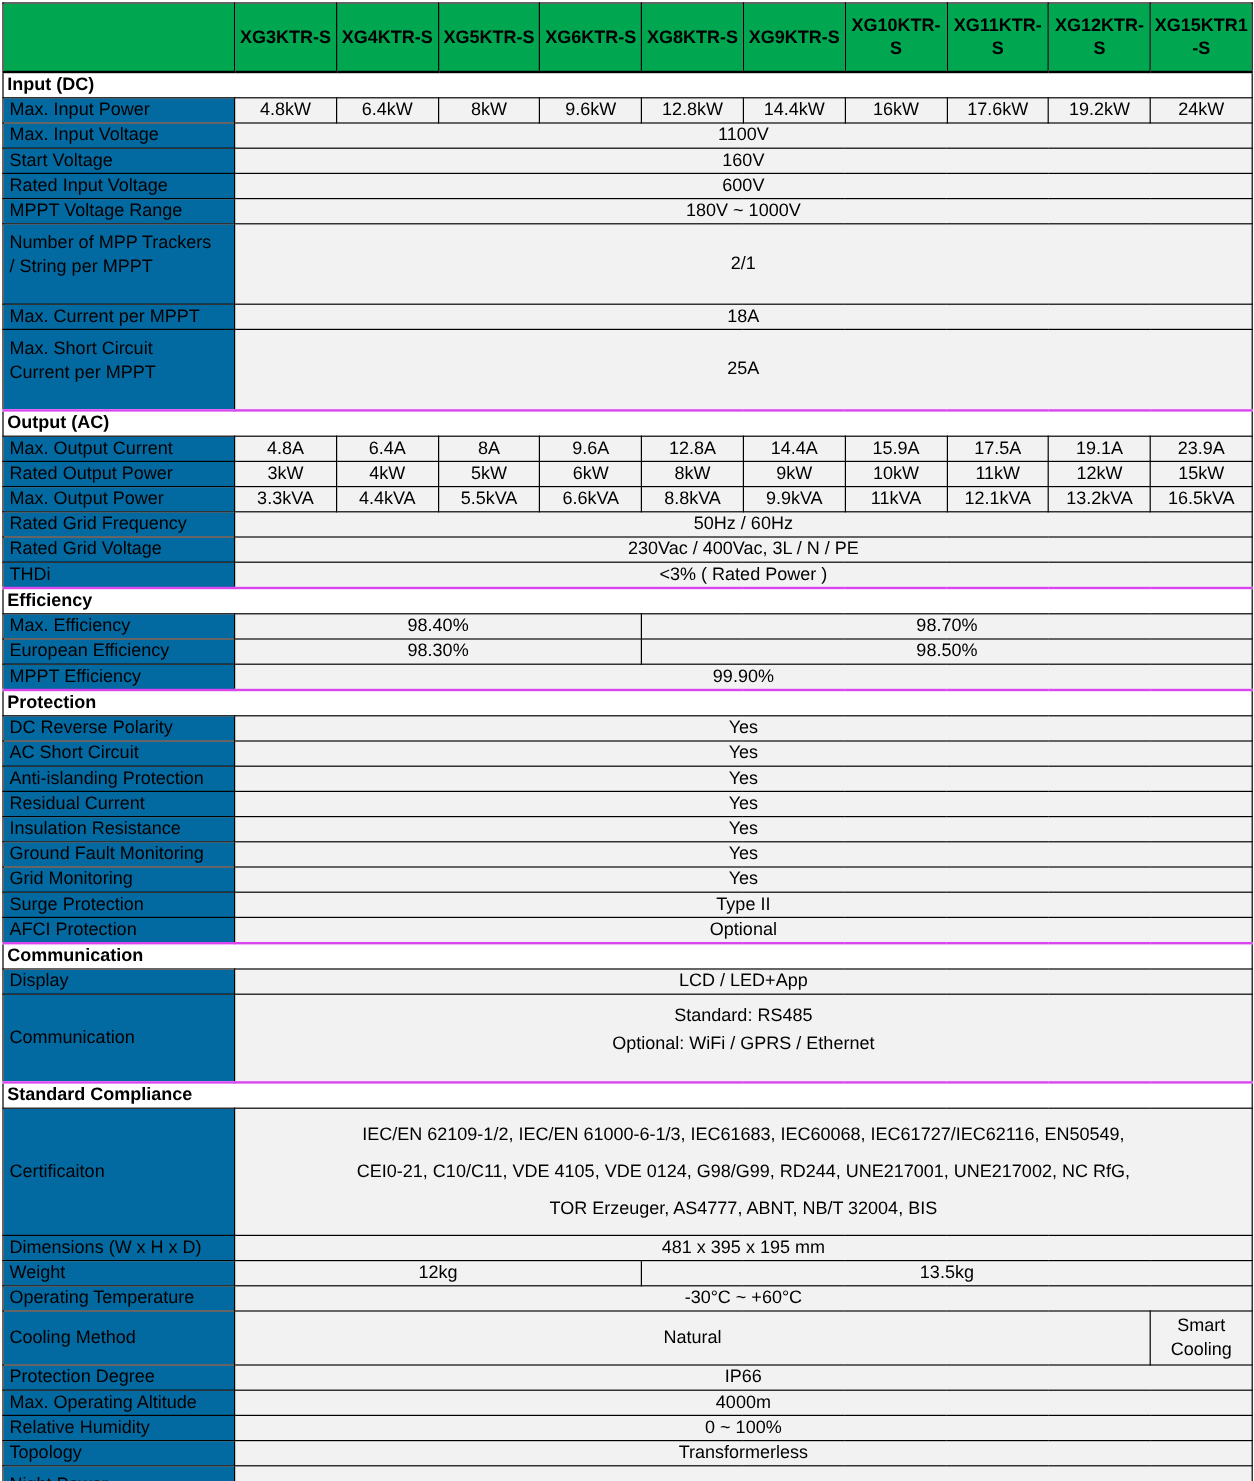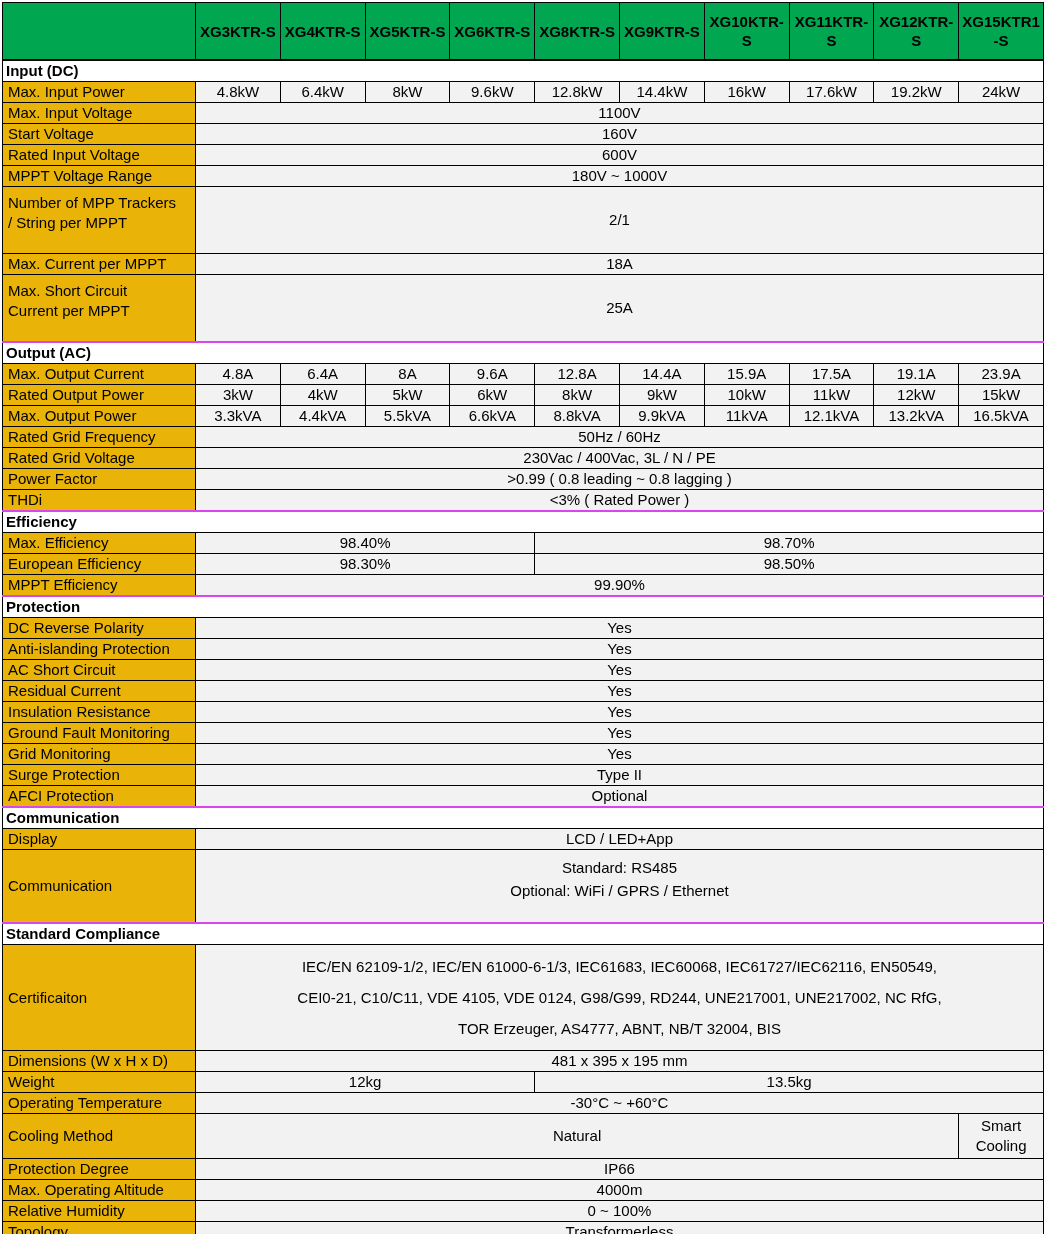--- a/index.html
+++ b/index.html
@@ -14,21 +14,21 @@
     white-space:pre-line;border-bottom:2px solid #000;vertical-align:middle;
   }
   thead th.corner{text-align:left;}
   
   tr.section-row td{
     background:#ffffff;font-weight:bold;text-align:left;
     border-top:2px solid #d946ef;height:20px;line-height:20px;padding:0 3px;
   }
   
   td.label{
-    background:#eab308;text-align:left;padding:0 5px;height:20px;
+    background:#0369a1;text-align:left;padding:0 5px;height:20px;
     line-height:20px;white-space:pre-line;vertical-align:middle;
   }
   td.val{
     background:#f2f2f2;text-align:center;padding:0 2px;height:20px;
     line-height:20px;white-space:pre-line;vertical-align:middle;
   }
   td.pad2{padding-top:6px;padding-bottom:20px;}
   td.lines2{line-height:23px;}
   td.lines3{line-height:31px;padding-top:6px;padding-bottom:6px;}
   td.wrap2{line-height:20px;padding-top:2px;padding-bottom:2px;}
@@ -162,24 +162,20 @@
         </tr>
         <tr>
           <td class="label">Rated Grid Frequency</td>
           <td class="val" colspan="10">50Hz / 60Hz</td>
         </tr>
         <tr>
           <td class="label">Rated Grid Voltage</td>
           <td class="val" colspan="10">230Vac / 400Vac, 3L / N / PE</td>
         </tr>
         <tr>
-          <td class="label">Power Factor</td>
-          <td class="val" colspan="10">&gt;0.99 ( 0.8 leading ~ 0.8 lagging )</td>
-        </tr>
-        <tr>
           <td class="label">THDi</td>
           <td class="val" colspan="10">&lt;3% ( Rated Power )</td>
         </tr>
         <tr class="section-row">
           <td colspan="11">Efficiency</td>
         </tr>
         <tr>
           <td class="label">Max. Efficiency</td>
           <td class="val" colspan="4">98.40%</td>
           <td class="val" colspan="6">98.70%</td>
@@ -194,25 +190,25 @@
           <td class="val" colspan="10">99.90%</td>
         </tr>
         <tr class="section-row">
           <td colspan="11">Protection</td>
         </tr>
         <tr>
           <td class="label">DC Reverse Polarity</td>
           <td class="val" colspan="10">Yes</td>
         </tr>
         <tr>
+          <td class="label">AC Short Circuit</td>
+          <td class="val" colspan="10">Yes</td>
+        </tr>
+        <tr>
           <td class="label">Anti-islanding Protection</td>
-          <td class="val" colspan="10">Yes</td>
-        </tr>
-        <tr>
-          <td class="label">AC Short Circuit</td>
           <td class="val" colspan="10">Yes</td>
         </tr>
         <tr>
           <td class="label">Residual Current</td>
           <td class="val" colspan="10">Yes</td>
         </tr>
         <tr>
           <td class="label">Insulation Resistance</td>
           <td class="val" colspan="10">Yes</td>
         </tr>

